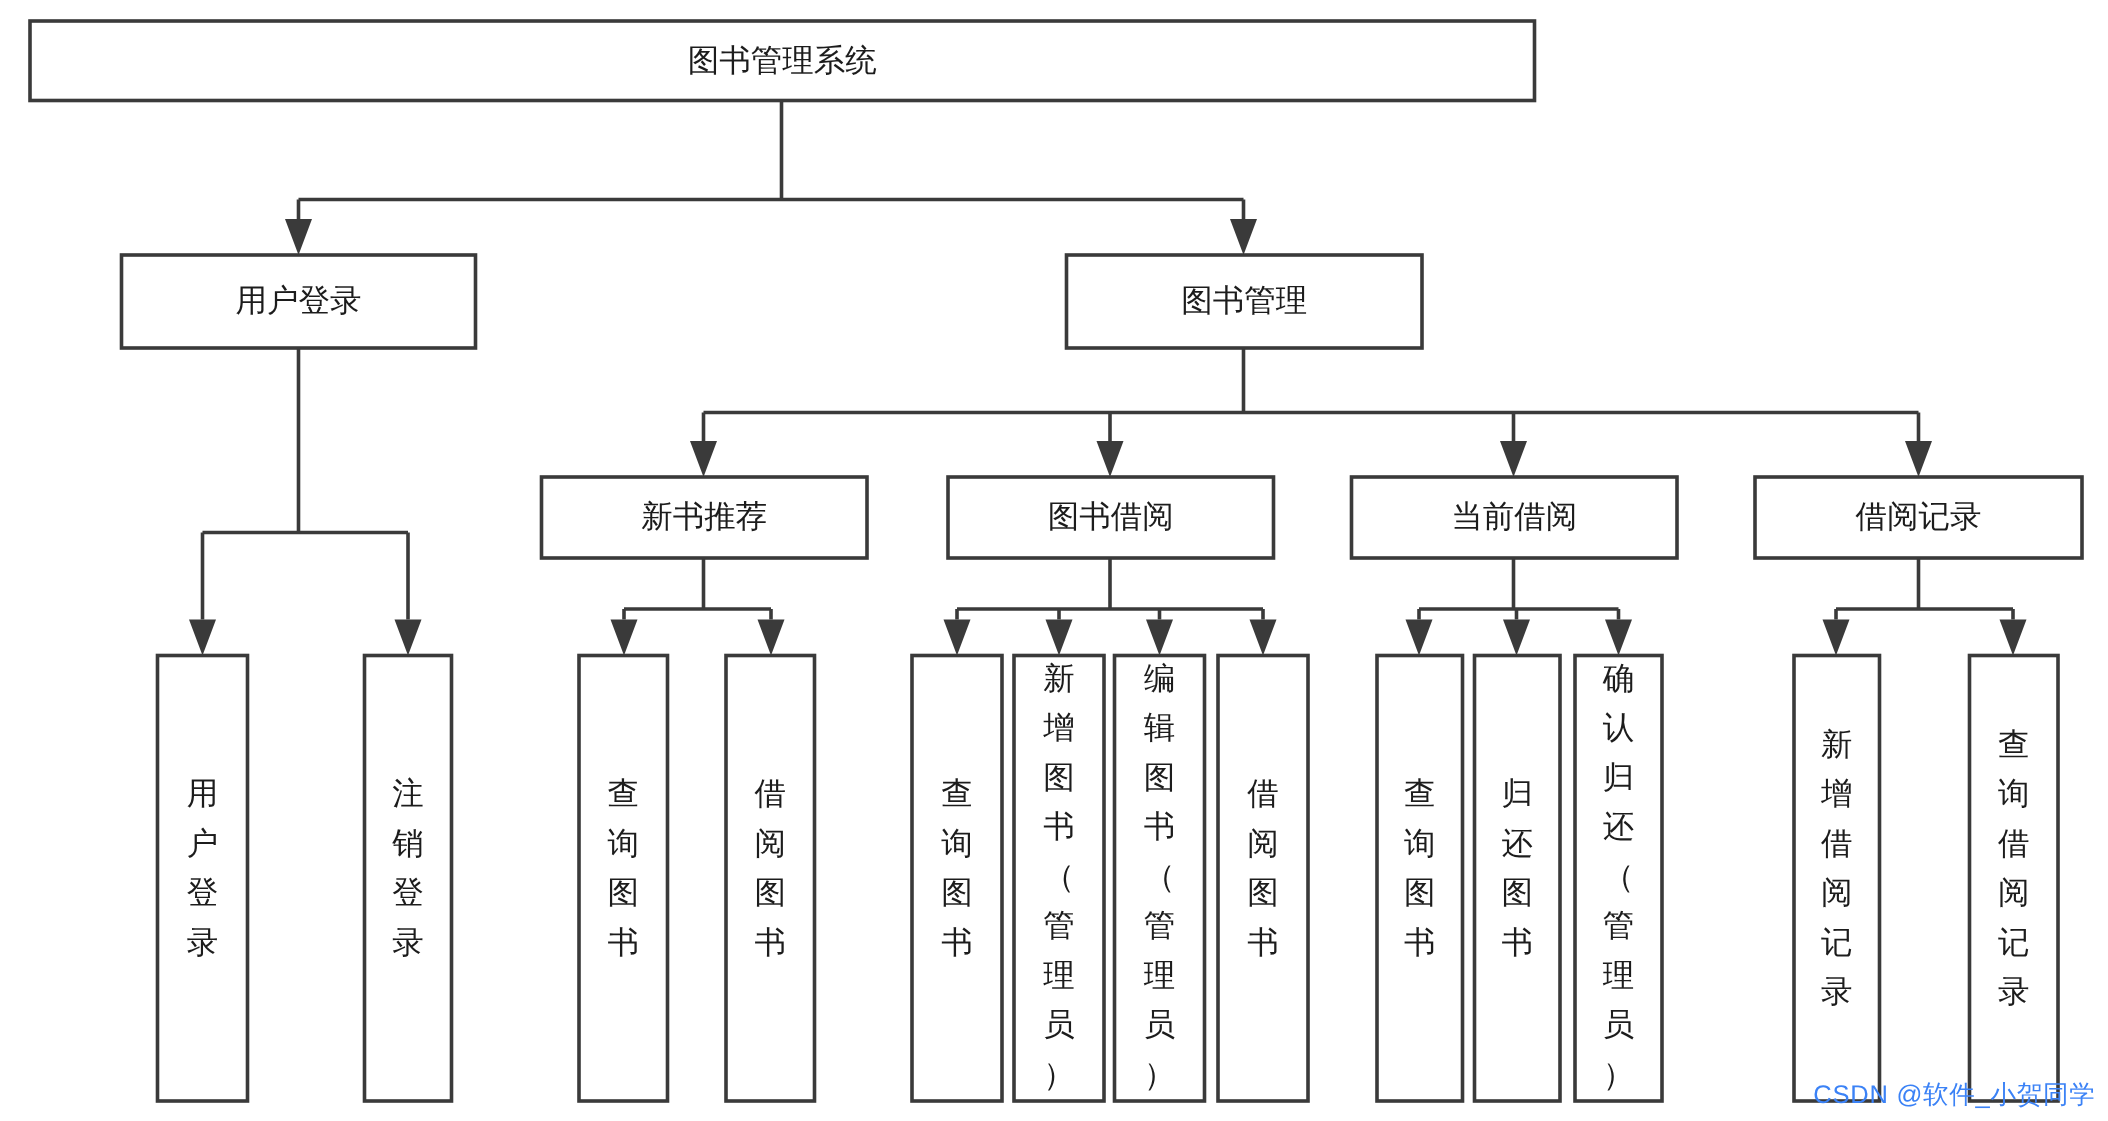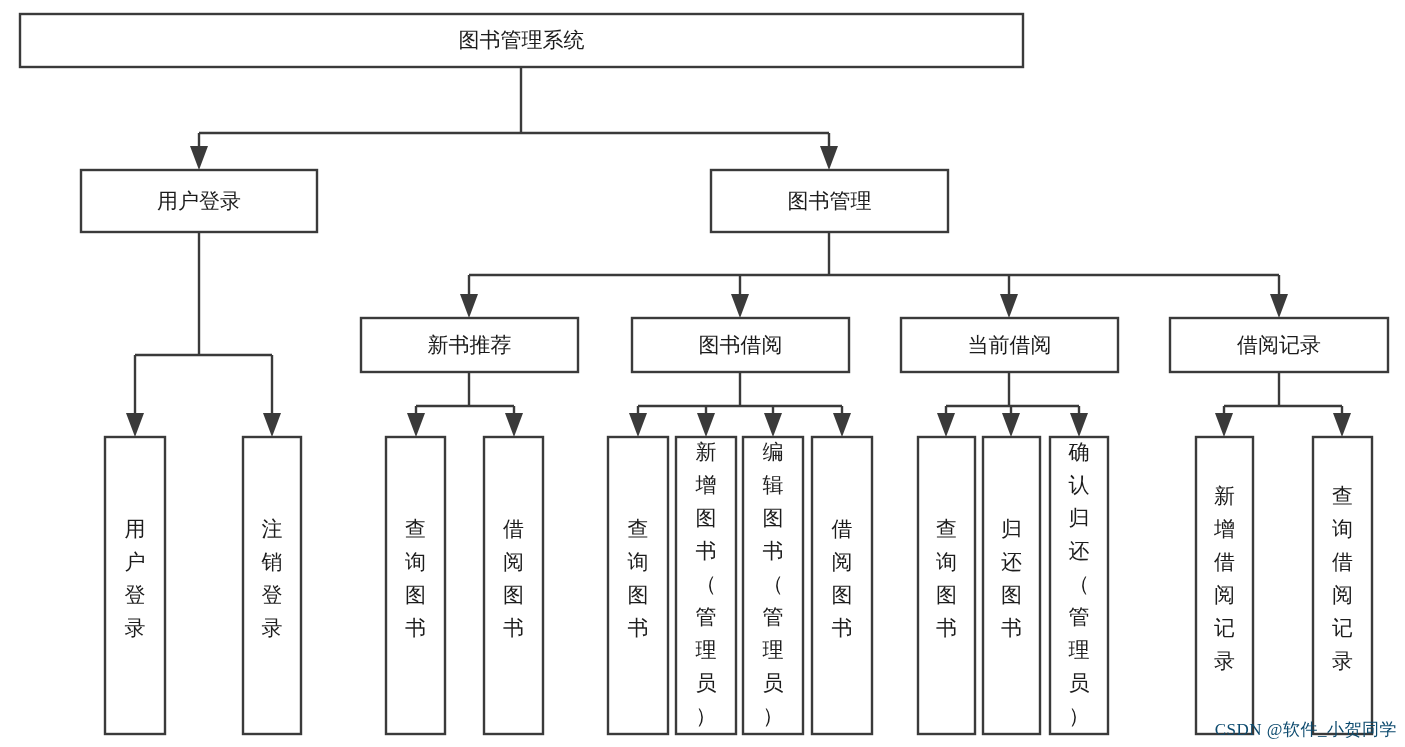--- a/index.html
+++ b/index.html
@@ -52,23 +52,23 @@
   .node-label-vertical {
     font-family: "Liberation Sans", "DejaVu Sans", sans-serif;
     fill: #1c1c1c;
     font-size: 21px;
     text-anchor: middle;
   }
   .watermark {
     position: absolute;
     right: 8px;
     bottom: 6px;
-    font-family: Liberation Serif, serif;
+    font-family: Liberation Sans, sans-serif;
     font-size: 17px;
-    color: #0c4a6e;
+    color: #3b82f6;
     white-space: nowrap;
     letter-spacing: 0.5px;
     user-select: none;
   }
 </style>
 </head>
 <body>
 
 <div id="diagram-root">
   <svg class="diagram-canvas" viewBox="0 0 1405 747">

